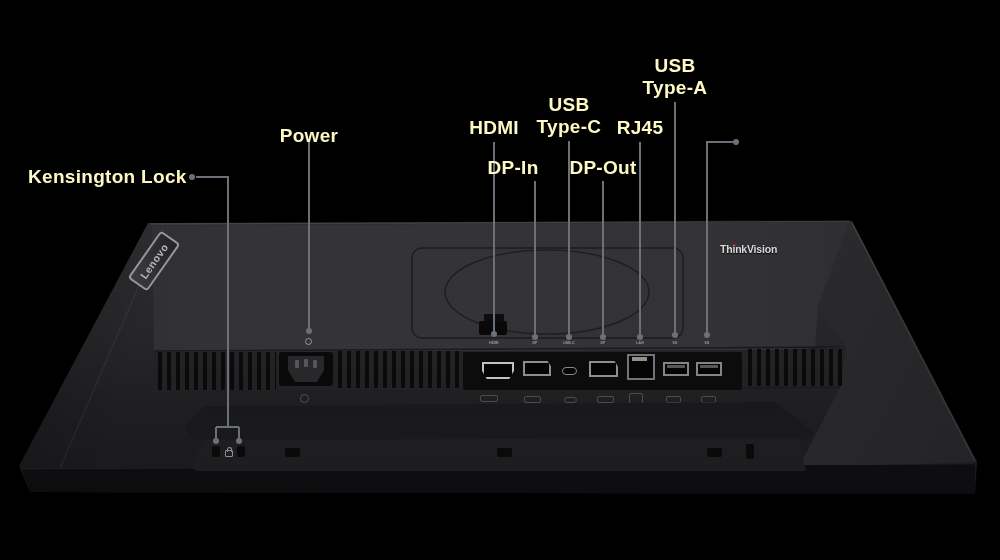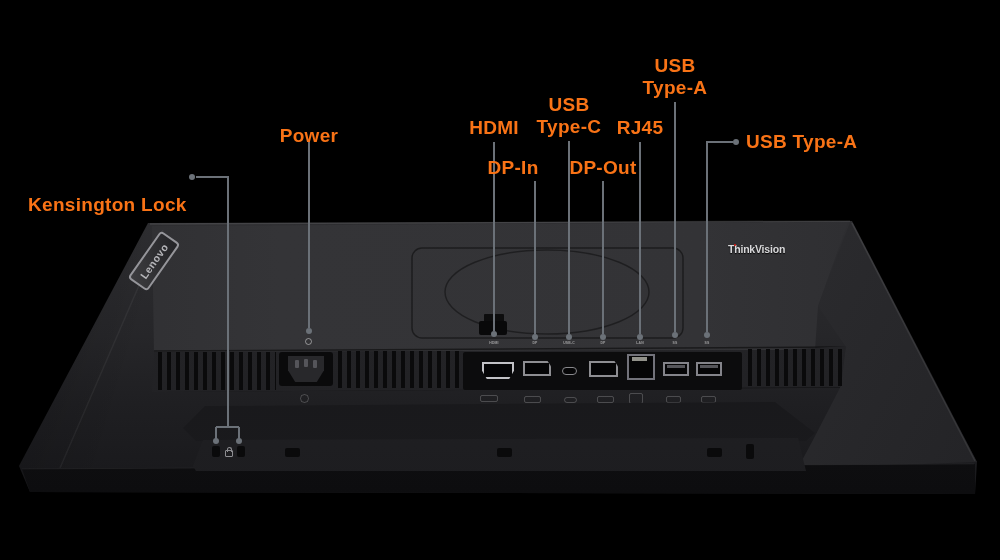--- a/index.html
+++ b/index.html
@@ -53,32 +53,32 @@
   .picon{position:absolute;border:1px solid rgba(255,255,255,.2);border-radius:2px;background:transparent;}
   #power-sym{left:305px;top:338px;width:5px;height:5px;border:1px solid rgba(255,255,255,.45);border-radius:50%;}
   #power-icon-o{left:300px;top:394px;width:7px;height:7px;border:1px solid rgba(255,255,255,.2);border-radius:50%;}
 
   
   #lenovo-badge{left:125px;top:249px;width:54px;height:20px;transform:rotate(-55deg);
     border:2px solid #95959a;border-radius:4px;background:linear-gradient(135deg,#3d3d40,#232326);
     color:#b5b5b9;font-size:10.5px;font-weight:bold;letter-spacing:.5px;
     display:flex;align-items:center;justify-content:center;}
   #thinkvision-logo{left:720px;top:243px;width:90px;font-size:10.5px;font-weight:bold;color:#d9d9db;
-    text-shadow:0 1px 1px rgba(0,0,0,.9);letter-spacing:-0.2px;margin-left:8px;}
+    text-shadow:0 1px 1px rgba(0,0,0,.9);letter-spacing:-0.2px;}
   #tv-red-dot{left:733.5px;top:243.5px;width:2.5px;height:2.5px;background:#e1140a;border-radius:50%;}
   #vesa-hook-a{left:484px;top:314px;width:20px;height:9px;background:#0d0d0e;border-radius:1px;}
   #vesa-hook-b{left:479px;top:321px;width:28px;height:14px;background:#09090a;border-radius:2px;}
 
   
   #kens-lock-icon{left:225px;top:450px;width:6px;height:5px;border:1px solid #8e8e92;border-radius:1px;}
   #kens-lock-icon::before{content:'';position:absolute;top:-4px;left:1px;width:3px;height:4px;
     border:1px solid #8e8e92;border-bottom:none;border-radius:3px 3px 0 0;}
 
   
-  .lbl{position:absolute;color:#f97316;font-size:19px;font-weight:bold;letter-spacing:.3px;line-height:22px;}
+  .lbl{position:absolute;color:#fef9c3;font-size:19px;font-weight:bold;letter-spacing:.3px;line-height:22px;}
   .lbl.center{text-align:center;width:80px;}
   svg{position:absolute;left:0;top:0;}
 </style>
 </head>
 <body>
 
 <div id="stage">
 
   <div class="layer" id="silhouette"></div>
   <div class="layer" id="left-shade"></div>
@@ -182,29 +182,28 @@
       <circle cx="535" cy="337" r="3"></circle>
       <circle cx="569" cy="337" r="3"></circle>
       <circle cx="603" cy="337" r="3"></circle>
       <circle cx="640" cy="337" r="3"></circle>
       <circle cx="675" cy="335" r="3"></circle>
       <circle cx="707" cy="335" r="3"></circle>
       <circle cx="736" cy="142" r="3"></circle>
     </g>
   </svg>
 
-  <div class="lbl" style="left:28px;top:166px;margin-top:28px;">Kensington Lock</div>
+  <div class="lbl" style="left:28px;top:166px;">Kensington Lock</div>
   <div class="lbl center" style="left:269px;top:116px;margin-top:9px;">Power</div>
   <div class="lbl center" style="left:454px;top:117px;">HDMI</div>
   <div class="lbl center" style="left:473px;top:157px;">DP-In</div>
   <div class="lbl center" style="left:529px;top:94px;">
     <span style="display:block">USB</span>
     <span style="display:block">Type-C</span>
   </div>
   <div class="lbl center" style="left:563px;top:157px;">DP-Out</div>
   <div class="lbl center" style="left:600px;top:117px;">RJ45</div>
   <div class="lbl center" style="left:635px;top:55px;">
     <span style="display:block">USB</span>
     <span style="display:block">Type-A</span>
   </div>
-  <div class="lbl" style="left:746px;top:131px;">USB Type-A</div>
 
 </div>
 
 </body></html>

